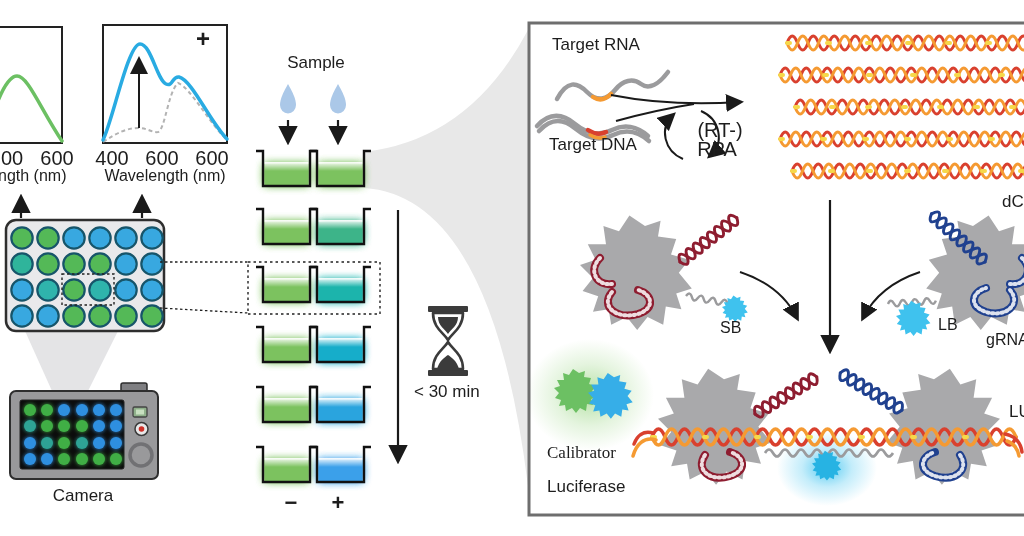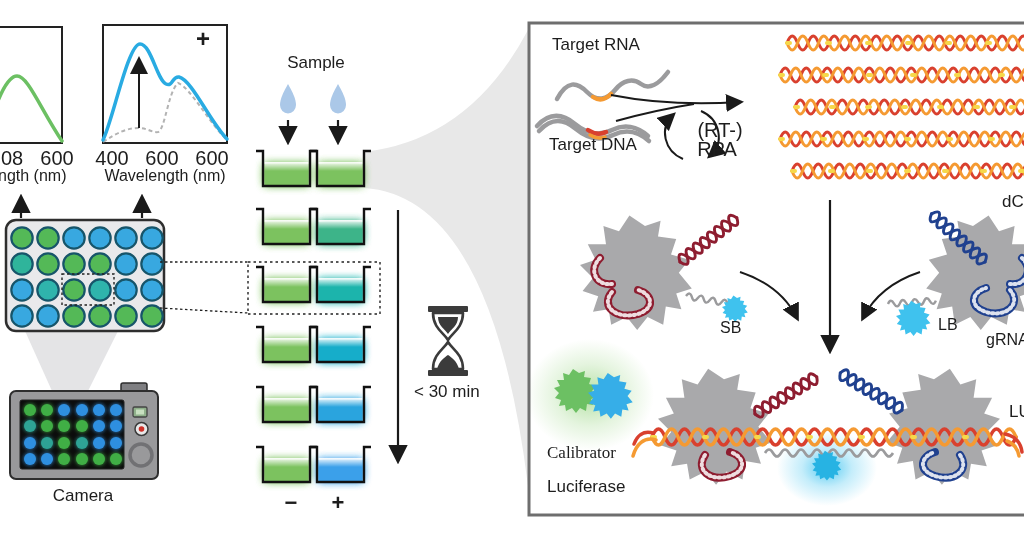--- a/index.html
+++ b/index.html
@@ -340,21 +340,21 @@
   <g>
     <rect x="428" y="306" width="40" height="6" rx="1" fill="#3b3b3b"></rect>
     <rect x="428" y="370" width="40" height="6" rx="1" fill="#3b3b3b"></rect>
     <path d="M433,313 C433,328 444,333 448,340 C452,333 463,328 463,313 Z" fill="#ffffff" stroke="#3b3b3b" stroke-width="2.6" stroke-linejoin="round"></path>
     <path d="M433,369 C433,354 444,349 448,342 C452,349 463,354 463,369 Z" fill="#ffffff" stroke="#3b3b3b" stroke-width="2.6" stroke-linejoin="round"></path>
     <path d="M438,317 C438,326 445,329 448,334 C451,329 458,326 458,317 Z" fill="#3b3b3b"></path>
     <path d="M437,369 C439,361 445,357 448,355 C451,357 457,361 459,369 Z" fill="#3b3b3b"></path>
   </g>
 </svg>
 
-<div class="lbl f15" style="left:1px;top:147px;">08</div>
+<div class="lbl f15" style="left:1px;top:147px;">00</div>
 <div class="lbl f15 c" style="left:57px;top:147px;">600</div>
 <div class="lbl f16" style="left:-2px;top:167px;">ngth (nm)</div>
 
 <div class="lbl f15 c" style="left:112px;top:147px;">400</div>
 <div class="lbl f15 c" style="left:162px;top:147px;">600</div>
 <div class="lbl f15 c" style="left:212px;top:147px;">600</div>
 <div class="lbl f16 c" style="left:165px;top:167px;">Wavelength (nm)</div>
 <div class="lbl plotplus c" style="left:203px;top:26px;">+</div>
 
 <div class="lbl f17 c" style="left:83px;top:487px;">Camera</div>

